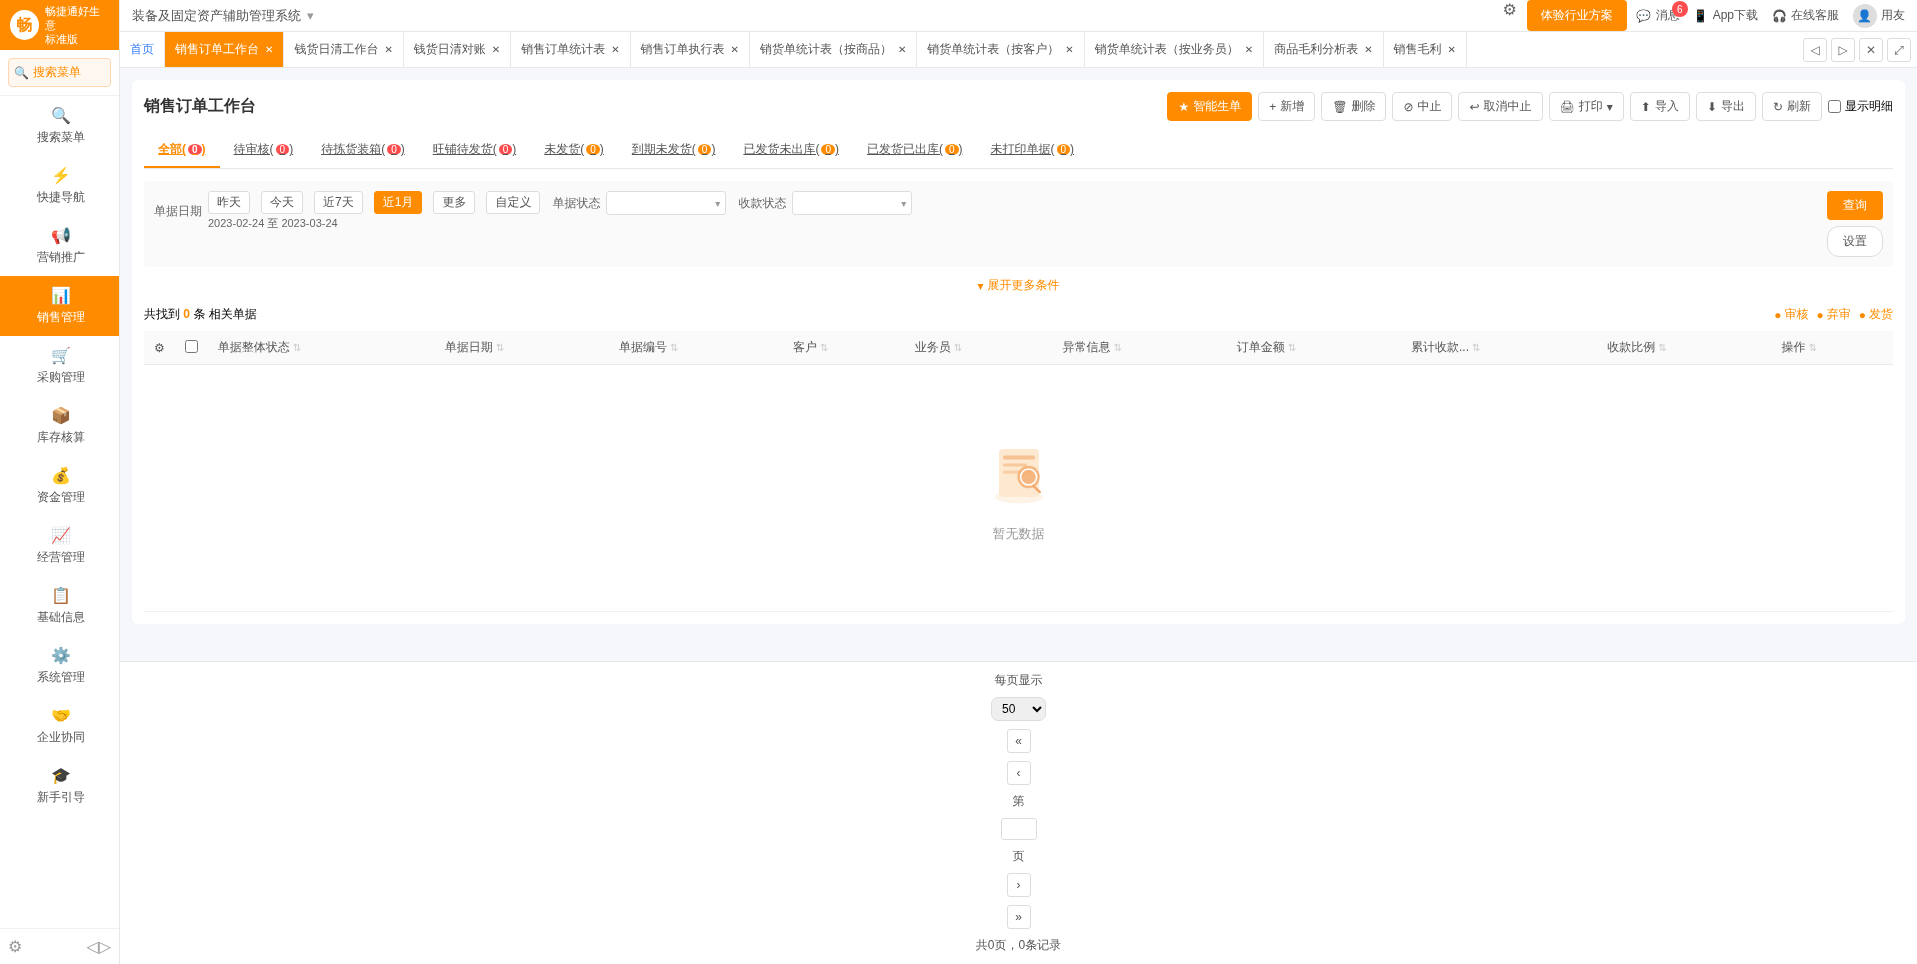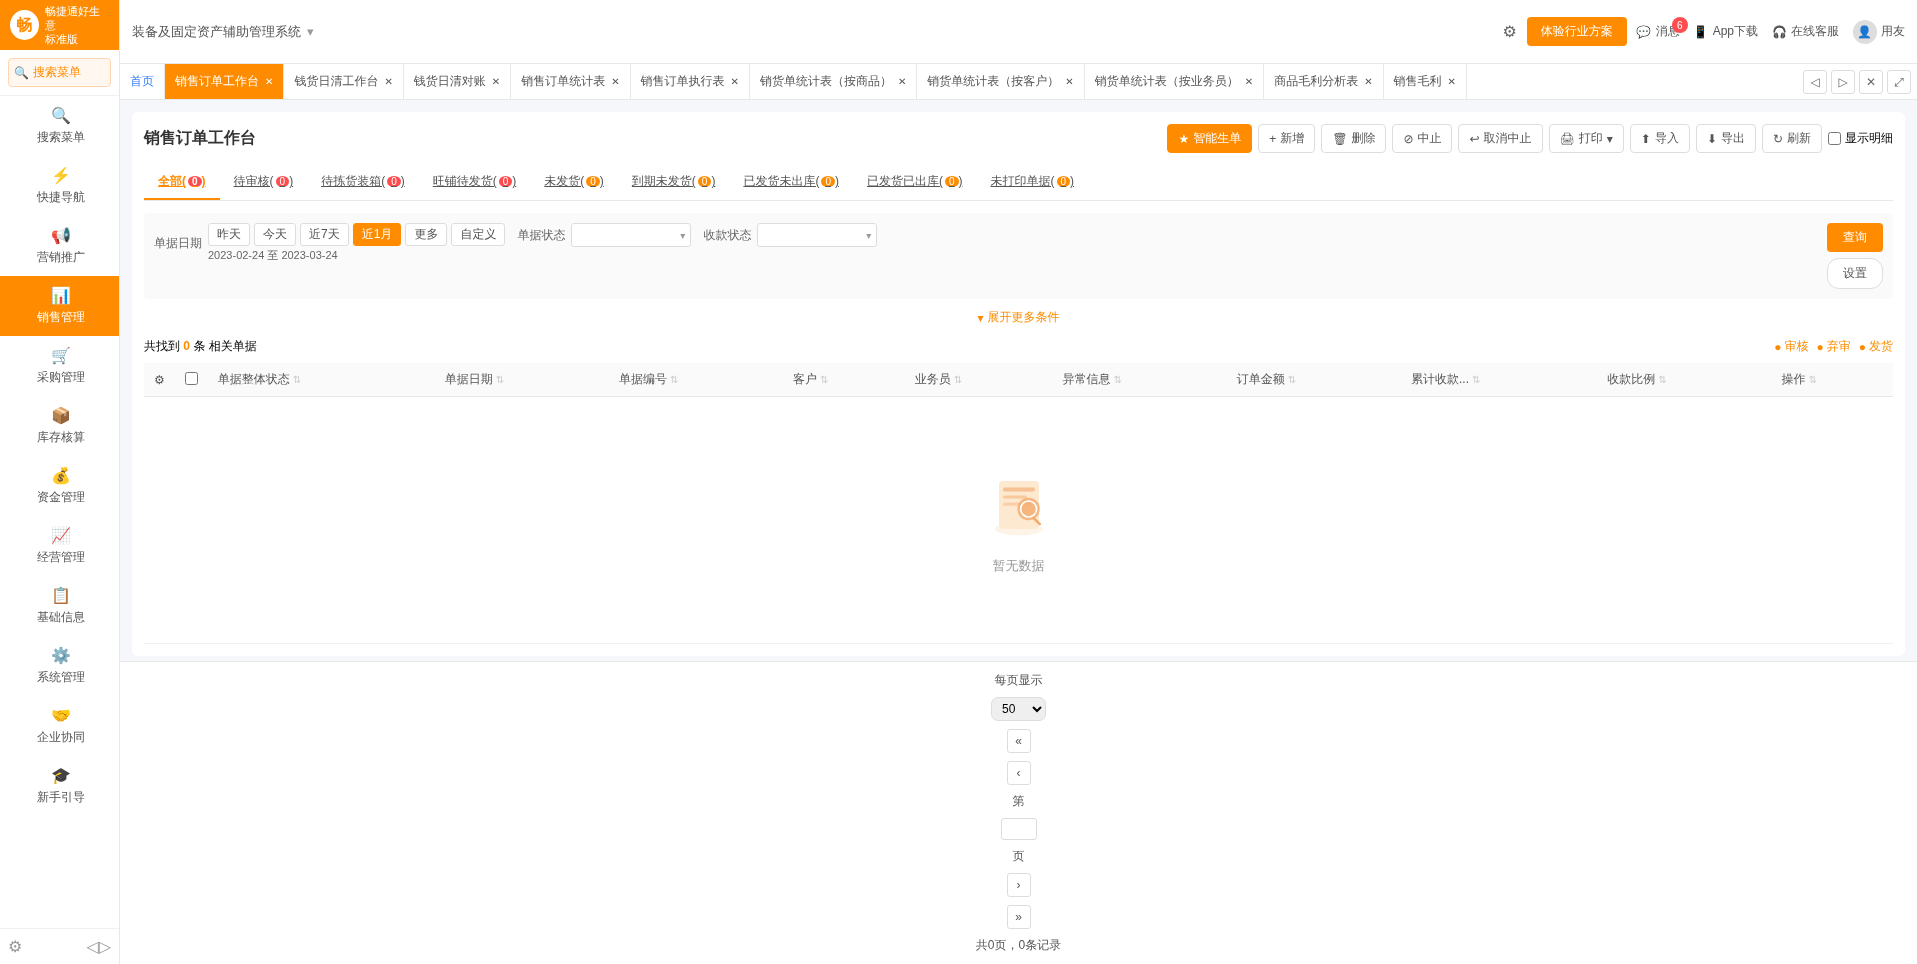--- a/index.html
+++ b/index.html
@@ -15,21 +15,21 @@
     .sidebar-nav-item { padding: 10px 8px; display: flex; flex-direction: column; align-items: center; gap: 4px; cursor: pointer; color: #555; font-size: 12px; border-left: 3px solid transparent; }
     .sidebar-nav-item.active { background: #ff8c00; color: #fff; border-left-color: #ff8c00; }
     .sidebar-nav-icon { font-size: 16px; }
     .sidebar-bottom { margin-top: auto; padding: 8px; display: flex; justify-content: space-between; border-top: 1px solid #f0f0f0; }
     .sidebar-bottom-icon { color: #999; cursor: pointer; font-size: 16px; }
 
     
     .main { flex: 1; display: flex; flex-direction: column; overflow: hidden; }
 
     
-    .topbar { height: 64px; background: #fff; border-bottom: 1px solid #e8e8e8; display: flex; align-items: center; padding: 0 12px; gap: 10px; }
+    .topbar { height: 32px; background: #fff; border-bottom: 1px solid #e8e8e8; display: flex; padding: 0 12px; gap: 10px; }
     .topbar-title { font-size: 13px; color: #333; flex: 1; display: flex; align-items: center; gap: 6px; }
     .topbar-title-text { color: #555; }
     .topbar-dropdown { color: #999; }
     .topbar-settings { color: #666; cursor: pointer; font-size: 16px; }
     .topbar-industry-btn { background: #ff8c00; color: #fff; border: none; border-radius: 4px; padding: 6px 14px; cursor: pointer; font-size: 12px; }
     .topbar-right { display: flex; align-items: center; gap: 14px; color: #555; font-size: 12px; }
     .topbar-badge { position: relative; display: inline-flex; align-items: center; gap: 4px; cursor: pointer; }
     .badge-dot { background: #ff4d4f; color: #fff; border-radius: 50%; font-size: 10px; width: 16px; height: 16px; display: flex; align-items: center; justify-content: center; position: absolute; top: -6px; right: -8px; }
     .topbar-user { display: flex; align-items: center; gap: 4px; cursor: pointer; }
     .user-avatar { width: 24px; height: 24px; background: #ddd; border-radius: 50%; display: flex; align-items: center; justify-content: center; font-size: 12px; }
@@ -59,21 +59,21 @@
     .sub-tab { padding: 8px 14px; cursor: pointer; color: #555; font-size: 12px; border-bottom: 2px solid transparent; text-decoration: underline; }
     .sub-tab.active { color: #ff8c00; border-bottom-color: #ff8c00; font-weight: bold; }
     .sub-tab-badge { background: #ff4d4f; color: #fff; border-radius: 50%; font-size: 10px; padding: 0 4px; margin-left: 2px; }
     .sub-tab-badge.orange { background: #ff8c00; }
 
     
     .filter-row { display: flex; align-items: flex-start; gap: 12px; margin-bottom: 10px; padding: 10px; background: #fafafa; border-radius: 4px; flex-wrap: wrap; }
     .filter-item { display: flex; align-items: center; gap: 6px; font-size: 12px; }
     .filter-label { color: #666; white-space: nowrap; }
     .filter-dates { display: flex; flex-direction: column; gap: 2px; }
-    .filter-quick-btns { display: flex; gap: 4px; align-items: flex-end; }
+    .filter-quick-btns { display: flex; gap: 11px; align-items: flex-end; }
     .filter-quick-btn { padding: 2px 8px; border: 1px solid #ddd; border-radius: 3px; cursor: pointer; color: #555; font-size: 12px; background: #fff; }
     .filter-quick-btn.active { background: #ff8c00; color: #fff; border-color: #ff8c00; }
     .filter-date-range { color: #666; font-size: 11px; }
     .filter-select { border: 1px solid #ddd; border-radius: 3px; padding: 4px 8px; font-size: 12px; color: #555; background: #fff; min-width: 120px; appearance: none; cursor: pointer; }
     .filter-select-wrapper { position: relative; display: inline-flex; align-items: center; }
     .filter-select-wrapper::after { content: '▾'; position: absolute; right: 6px; color: #999; pointer-events: none; font-size: 10px; }
     .filter-select { padding-right: 20px; }
 
     .expand-btn { display: flex; align-items: center; gap: 4px; color: #ff8c00; cursor: pointer; font-size: 12px; }
 

